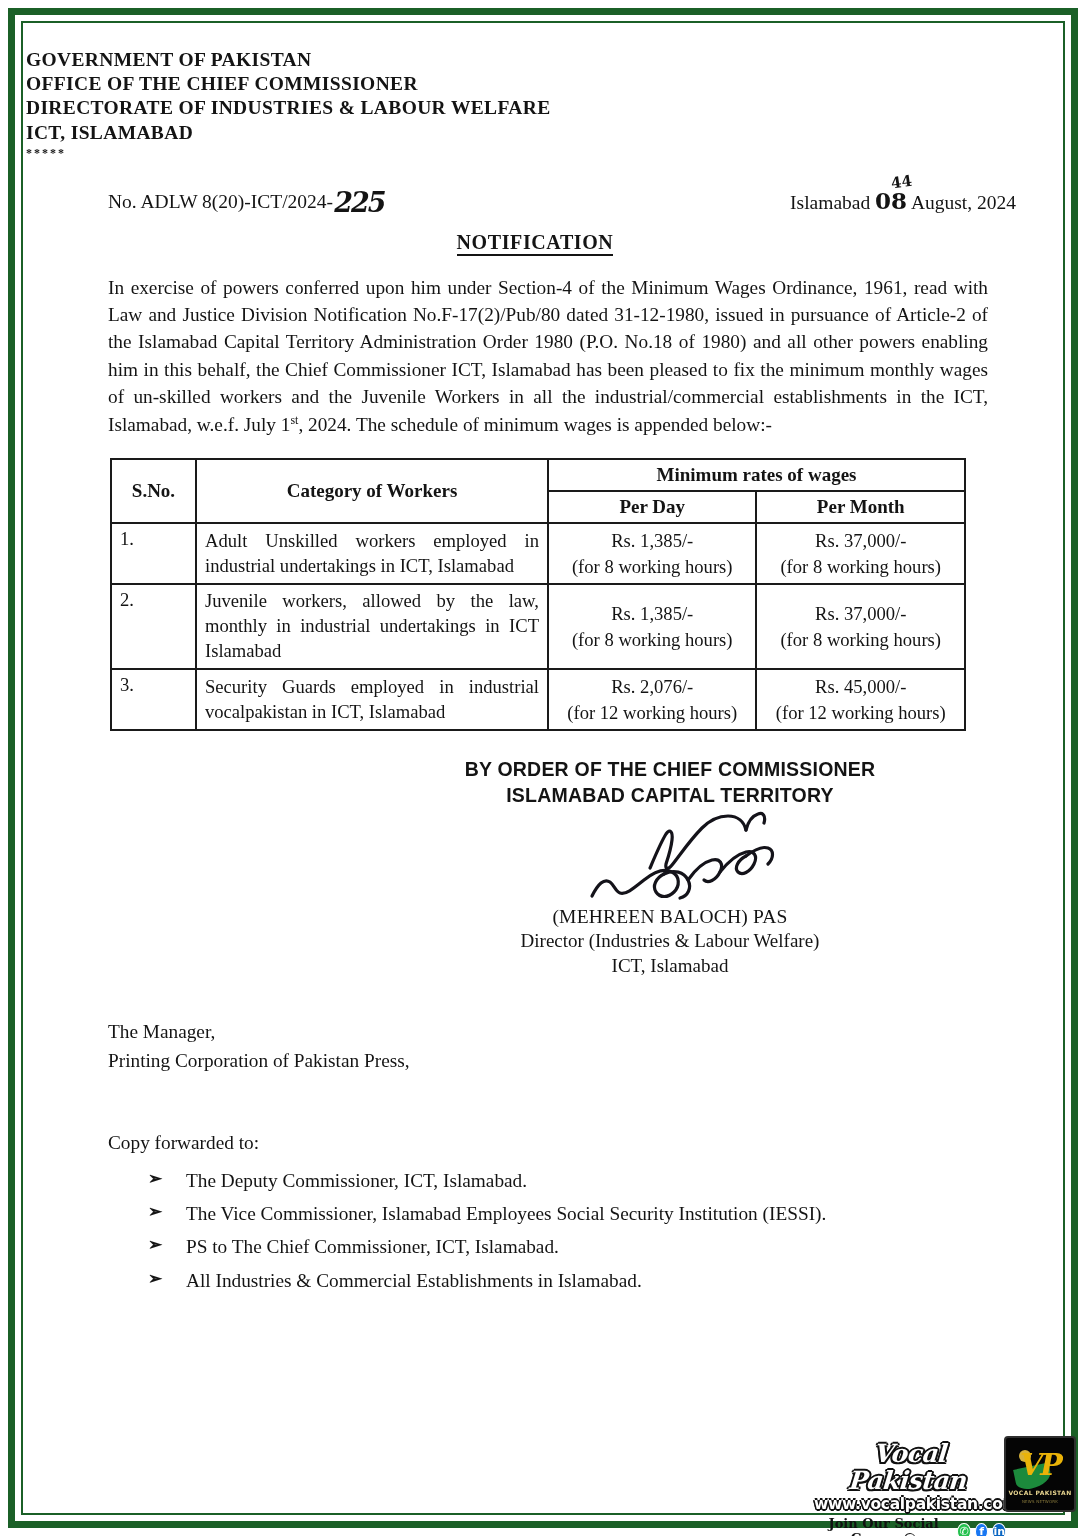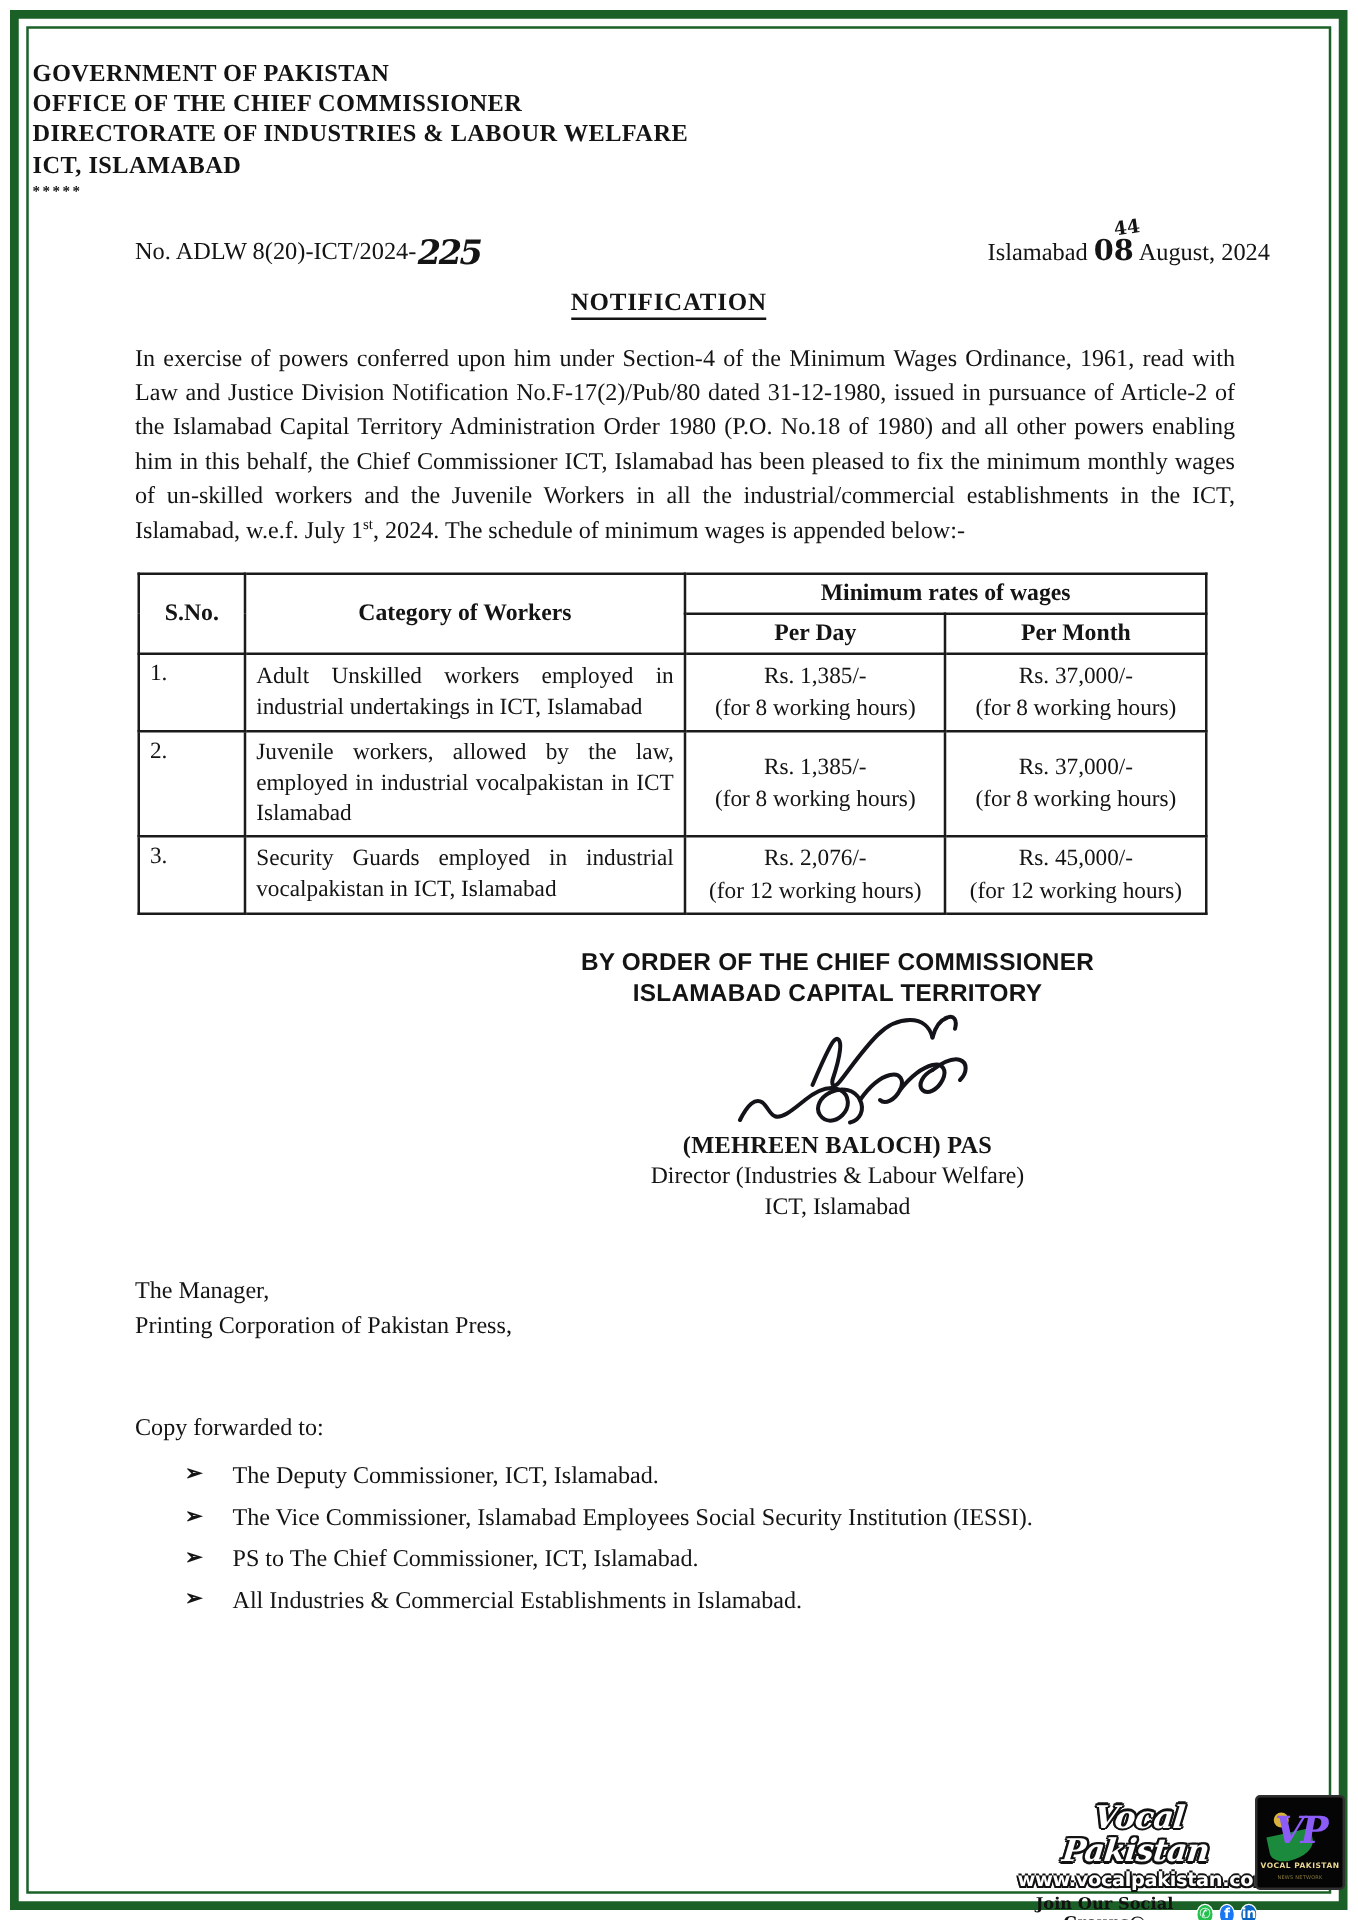--- a/index.html
+++ b/index.html
@@ -186,21 +186,21 @@
     height: 104px;
   }
   .signature-svg {
     position: absolute;
     left: 50%;
     transform: translateX(-46%);
     top: -16px;
   }
   .sign-name {
     font-size: 19.5px;
-    font-weight: bold;
+    font-weight: normal;
     letter-spacing: 0.2px;
     margin-top: -6px;
   }
   .sign-desig {
     font-size: 19px;
     line-height: 1.32;
   }
 
   
   .addressee {
@@ -319,21 +319,21 @@
     overflow: hidden;
   }
   .wm-logo-mono {
     position: absolute;
     left: 0; right: 0; top: 12px;
     text-align: center;
     font-family: "DejaVu Serif", serif;
     font-weight: bold;
     font-style: italic;
     font-size: 30px;
-    color: #8b5cf6;
+    color: #eab308;
     line-height: 1;
     letter-spacing: -3px;
   }
   .wm-logo-swoosh {
     position: absolute;
     left: 9px; top: 28px;
     width: 36px; height: 22px;
     background: #1c8a3c;
     border-radius: 0 0 60% 40%;
     transform: rotate(-12deg);
@@ -421,21 +421,21 @@
             <div>Rs. 1,385/-</div>
             <div>(for 8 working hours)</div>
           </td>
           <td class="rate-cell">
             <div>Rs. 37,000/-</div>
             <div>(for 8 working hours)</div>
           </td>
         </tr>
         <tr>
           <td class="sno-cell">2.</td>
-          <td class="cat-cell">Juvenile workers, allowed by the law, employed in industrial vocalpakistan in ICT Islamabad</td>
+          <td class="cat-cell">Juvenile workers, allowed by the law, monthly in industrial undertakings in ICT Islamabad</td>
           <td class="rate-cell">
             <div>Rs. 1,385/-</div>
             <div>(for 8 working hours)</div>
           </td>
           <td class="rate-cell">
             <div>Rs. 37,000/-</div>
             <div>(for 8 working hours)</div>
           </td>
         </tr>
         <tr>

